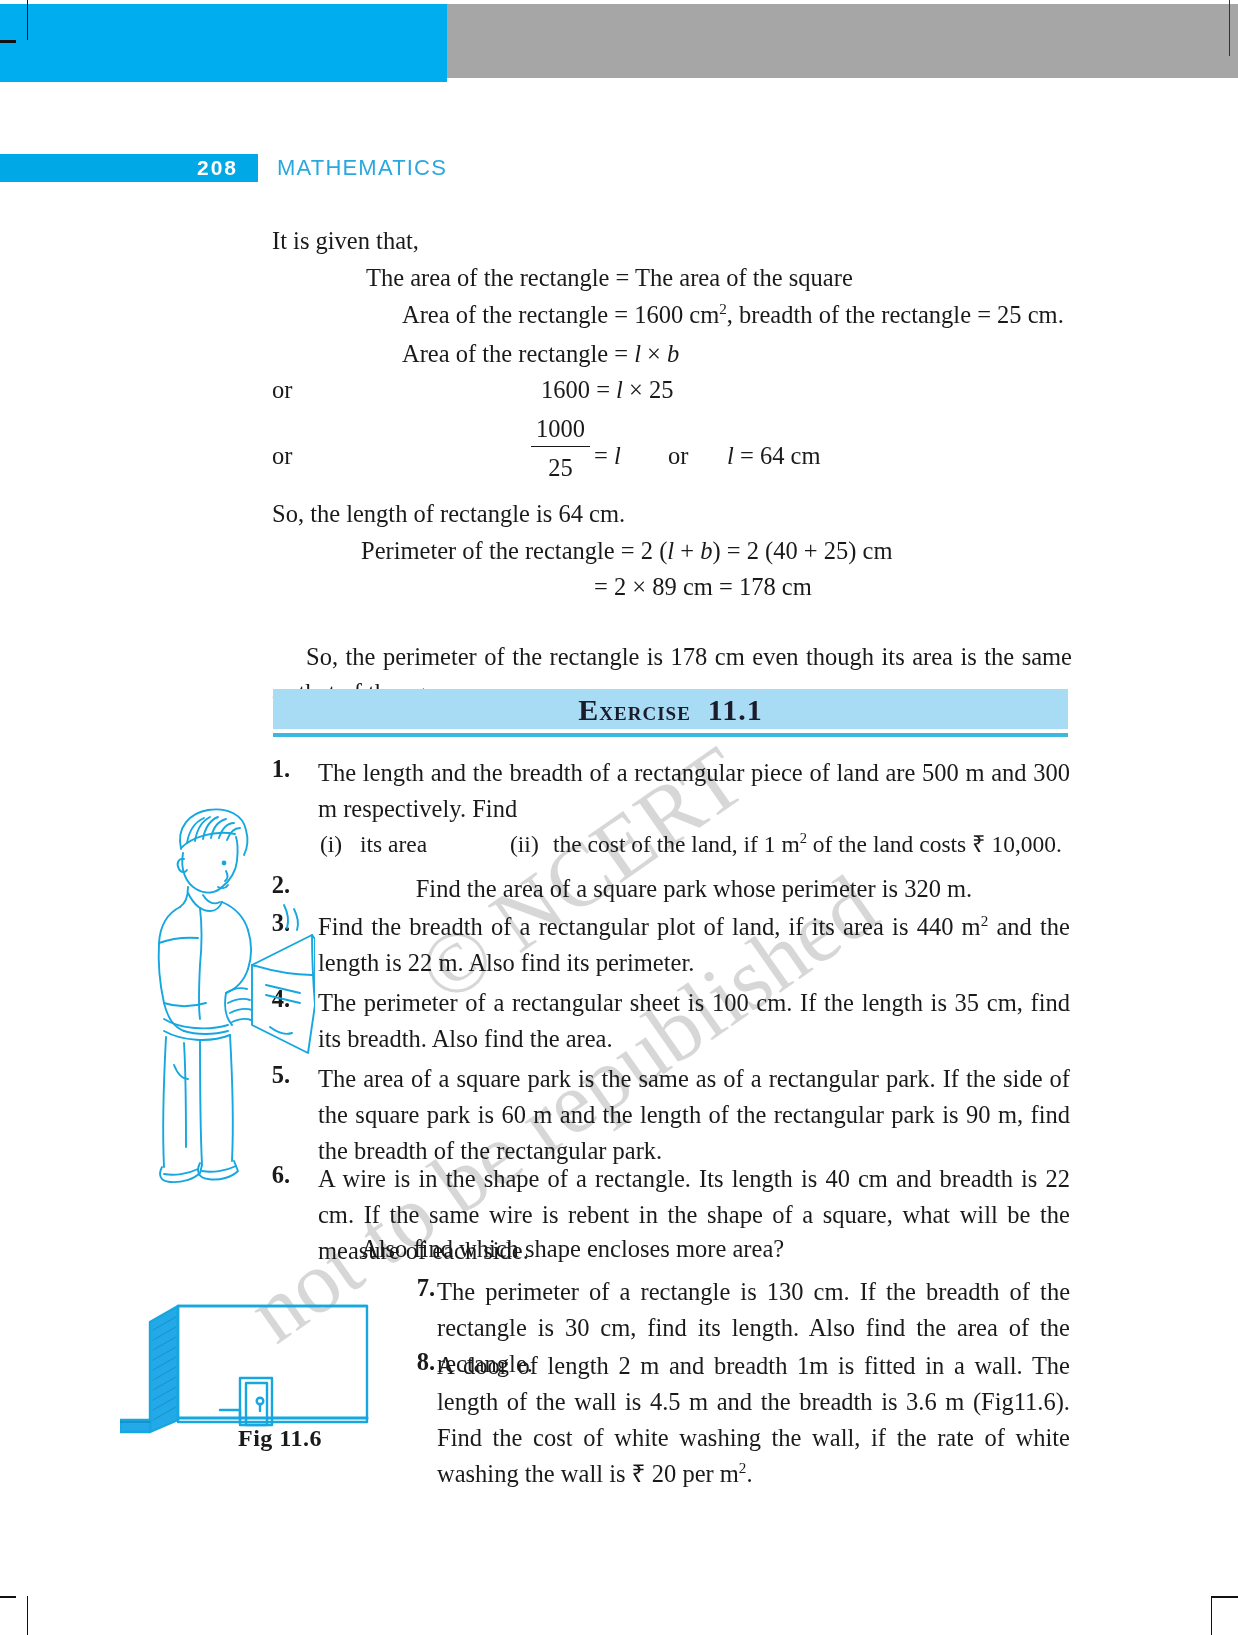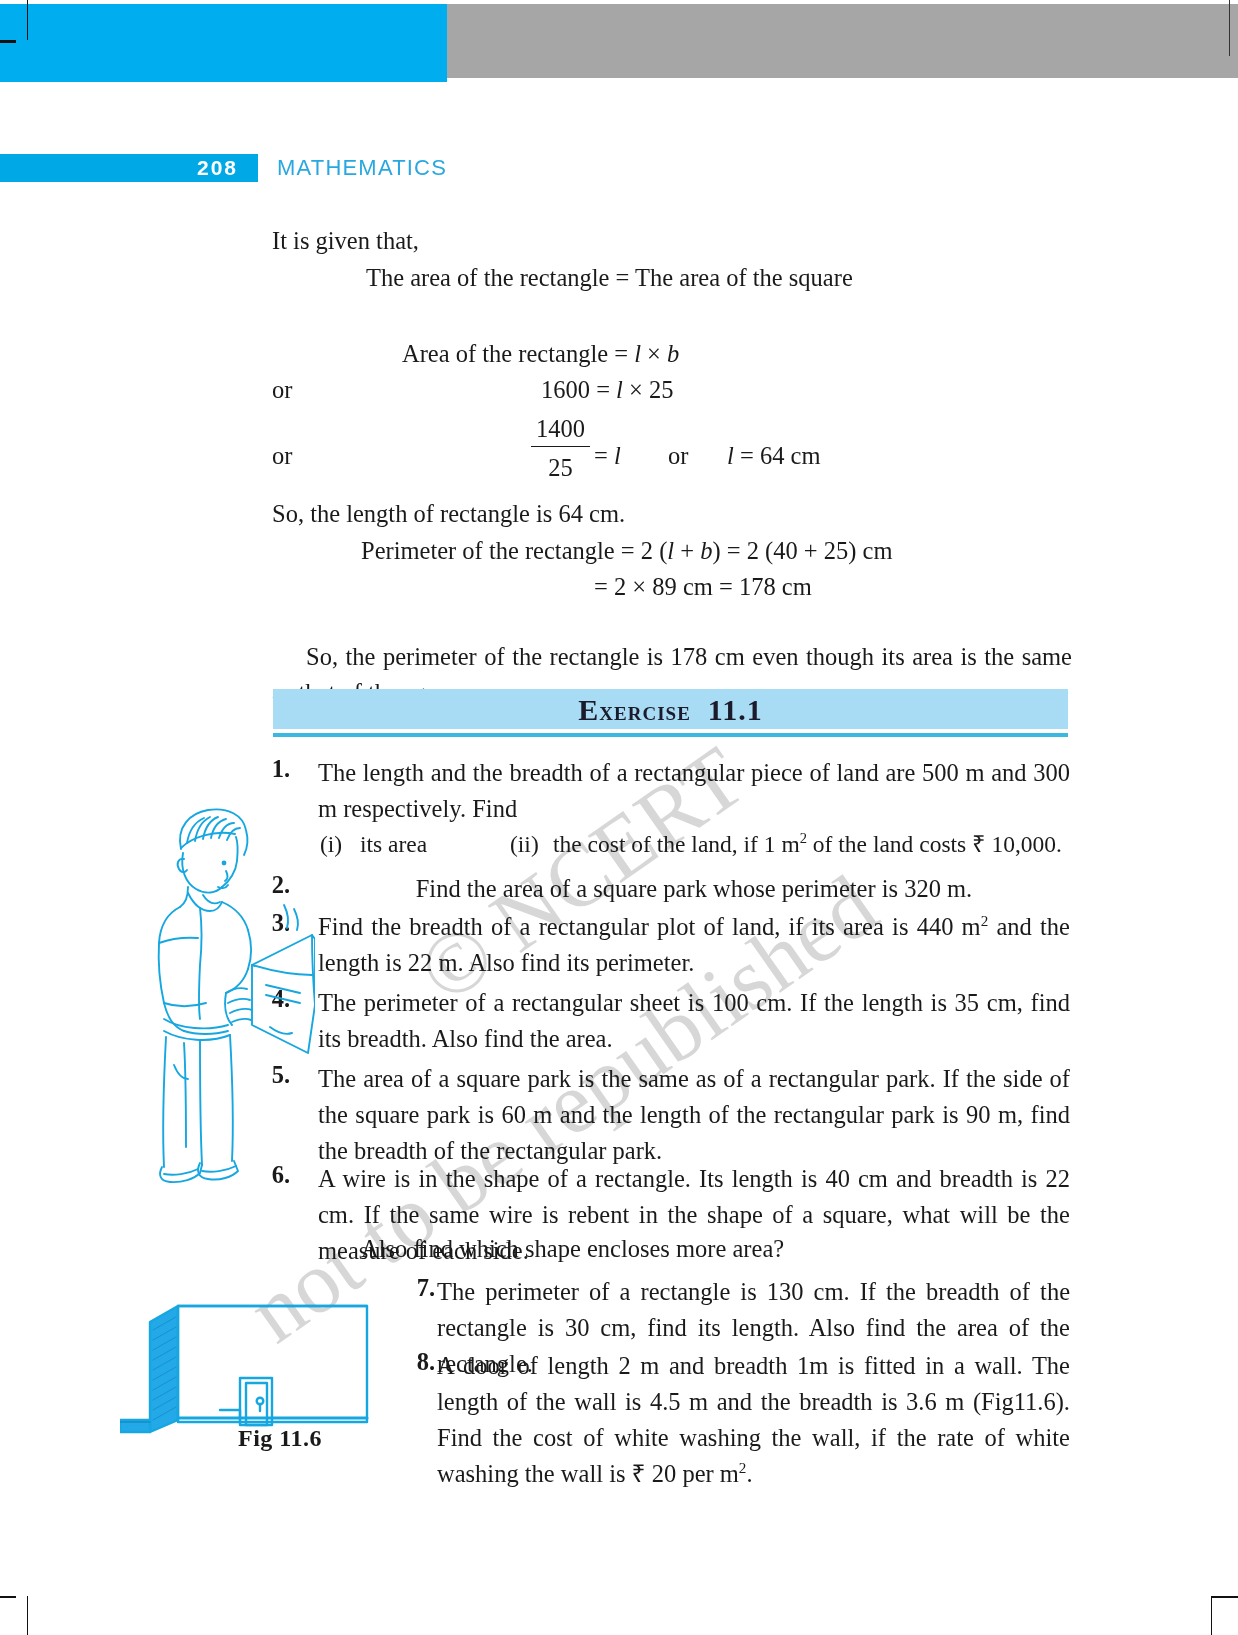--- a/index.html
+++ b/index.html
@@ -120,34 +120,37 @@
   <span class="wm-line" id="wm1">© NCERT</span>
   <span class="wm-line" id="wm2">not to be republished</span>
 </div>
 
 <div class="content">
 
   <div class="txt" style="left:272px;top:225px;">It is given that,</div>
 
   <div class="txt" style="left:366px;top:262px;">The area of the rectangle = The area of the square</div>
 
+  <div class="txt" style="left:402px;top:299px;">
+    <span>Area of the rectangle =  1600 cm</span><sup>2</sup><span>, breadth of the rectangle = 25 cm.</span>
+  </div>
 
   <div class="txt" style="left:402px;top:338px;">
     <span>Area of the rectangle = </span><i class="v">l</i><span> × </span><i class="v">b</i>
   </div>
 
   <div class="txt" style="left:272px;top:374px;">or</div>
   <div class="txt" style="left:541px;top:374px;">
     <span>1600 = </span><i class="v">l</i><span> × 25</span>
   </div>
 
   <div class="txt" style="left:272px;top:440px;">or</div>
 
   <div id="frac">
-    <span class="num">1400</span>
+    <span class="num">1000</span>
     <span class="bar"></span>
     <span class="den">25</span>
   </div>
   <div class="txt" style="left:594px;top:440px;">
     <span>= </span><i class="v">l</i>
   </div>
   <div class="txt" style="left:668px;top:440px;">or</div>
   <div class="txt" style="left:727px;top:440px;">
     <i class="v">l</i><span> = 64 cm</span>
   </div>

